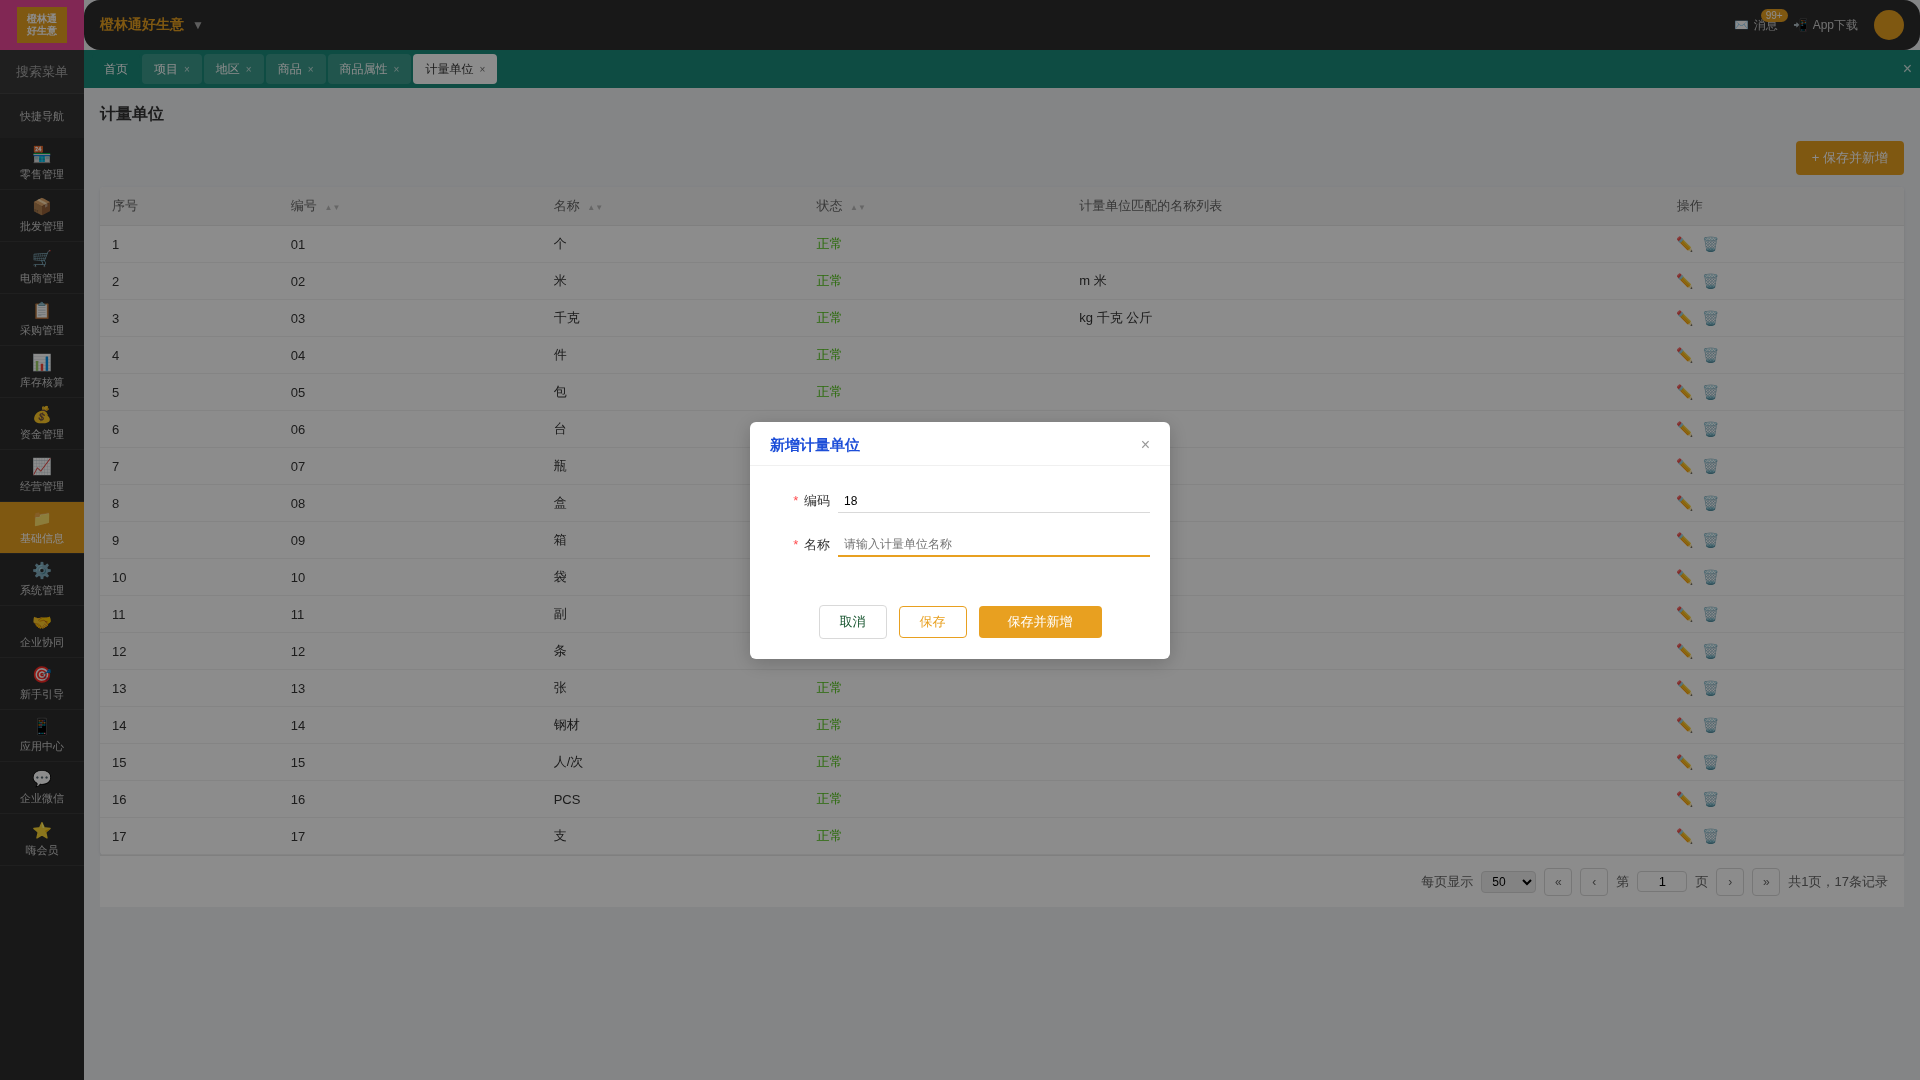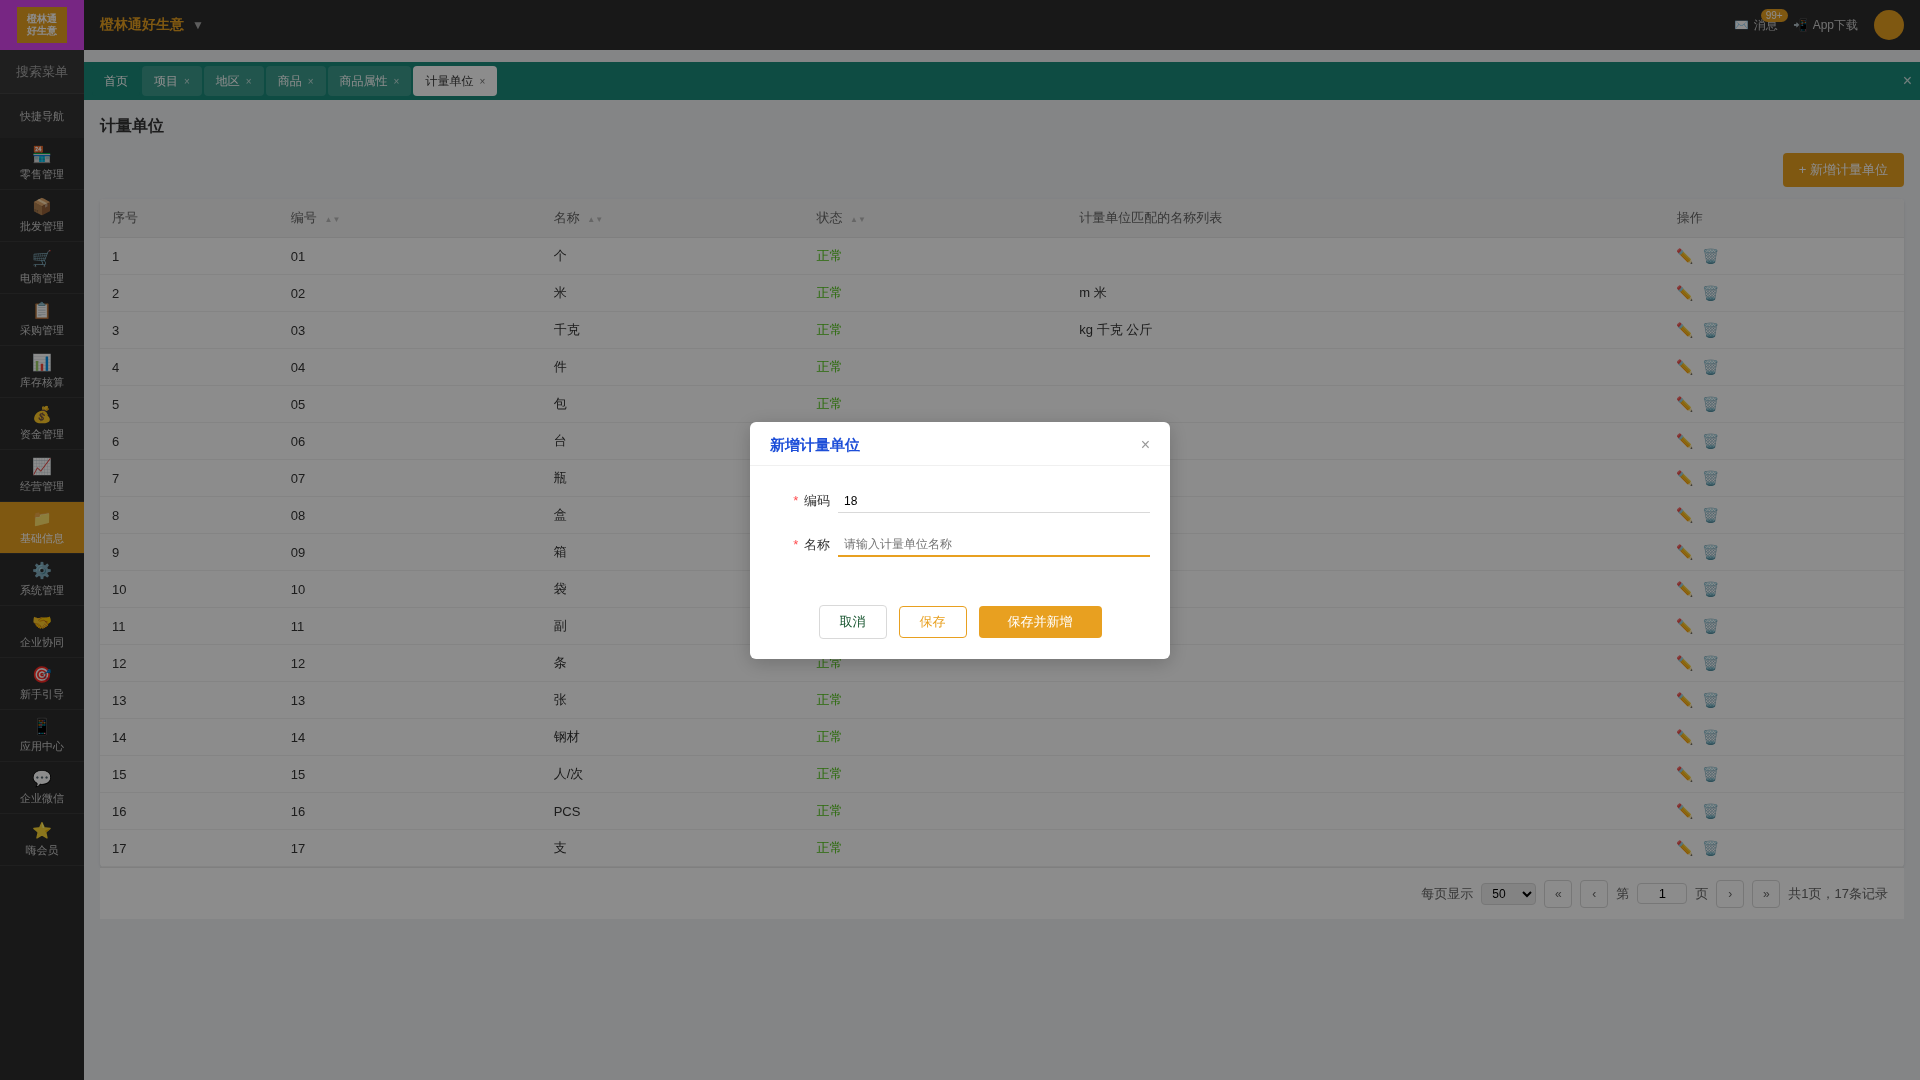--- a/index.html
+++ b/index.html
@@ -1,44 +1,44 @@
 <!DOCTYPE html>
 <html><head>
   <meta charset="utf-8">
   <style>
     * { margin: 0; padding: 0; box-sizing: border-box; }
     body { font-family: "Microsoft YaHei", "PingFang SC", Arial, sans-serif; font-size: 13px; background: #f0f2f5; color: #333; width: 1920px; height: 1080px; overflow: hidden; display: flex; }
 
     
     .sidebar { width: 84px; background: #2d2d2d; height: 1080px; display: flex; flex-direction: column; align-items: center; flex-shrink: 0; }
-    .sidebar-logo { width: 84px; height: 50px; background: #d946ef; display: flex; align-items: center; justify-content: center; cursor: pointer; }
+    .sidebar-logo { width: 84px; height: 50px; background: #ec4899; display: flex; align-items: center; justify-content: center; cursor: pointer; }
     .sidebar-logo-img { width: 50px; height: 36px; background: #e8a020; display: flex; flex-direction: column; align-items: center; justify-content: center; }
     .sidebar-logo-text { color: white; font-size: 10px; font-weight: bold; text-align: center; line-height: 1.2; }
     .sidebar-search { width: 84px; height: 44px; background: #3a3a3a; display: flex; align-items: center; justify-content: center; color: #aaa; font-size: 13px; cursor: pointer; border-bottom: 1px solid #444; }
     .sidebar-nav-item { width: 84px; height: 52px; display: flex; flex-direction: column; align-items: center; justify-content: center; color: #ccc; font-size: 11px; cursor: pointer; border-bottom: 1px solid #3a3a3a; gap: 3px; }
     .sidebar-nav-item.active { background: #e8a020; color: white; }
     .sidebar-nav-item .nav-icon { font-size: 16px; }
     .sidebar-quick-nav { width: 84px; height: 44px; display: flex; align-items: center; justify-content: center; color: #ccc; font-size: 11px; cursor: pointer; background: #333; }
 
     
     .main { flex: 1; display: flex; flex-direction: column; height: 1080px; }
 
     
-    .top-header { height: 50px; background: #2d2d2d; display: flex; align-items: center; justify-content: space-between; padding: 0 16px; flex-shrink: 0; }
+    .top-header { height: 50px; background: #2d2d2d; display: flex; align-items: center; justify-content: space-between; padding: 0 16px; flex-shrink: 0; border-radius: 16px; }
     .top-header-left { display: flex; align-items: center; gap: 8px; }
     .top-header-brand { color: #e8a020; font-size: 14px; font-weight: bold; display: flex; align-items: center; gap: 6px; }
     .top-header-dropdown { color: #aaa; font-size: 12px; cursor: pointer; }
     .top-header-right { display: flex; align-items: center; gap: 16px; }
     .top-header-msg { color: #ccc; font-size: 12px; display: flex; align-items: center; gap: 4px; cursor: pointer; position: relative; }
     .badge { background: #e8a020; color: white; font-size: 10px; border-radius: 8px; padding: 1px 5px; position: absolute; top: -8px; right: -10px; }
     .top-header-app { color: #ccc; font-size: 12px; cursor: pointer; display: flex; align-items: center; gap: 4px; }
     .top-header-avatar { width: 30px; height: 30px; background: #e8a020; border-radius: 50%; cursor: pointer; }
 
     
-    .tab-bar { height: 38px; background: #1a8a7a; display: flex; align-items: center; padding: 0 8px; gap: 2px; flex-shrink: 0; margin-top: 12px; }
+    .tab-bar { height: 38px; background: #1a8a7a; display: flex; align-items: center; padding: 0 8px; gap: 2px; flex-shrink: 0; }
     .tab-item { height: 30px; padding: 0 12px; display: flex; align-items: center; gap: 6px; font-size: 12px; color: white; cursor: pointer; border-radius: 4px; background: rgba(255,255,255,0.15); }
     .tab-item.active { background: white; color: #333; }
     .tab-item .tab-close { font-size: 10px; color: inherit; opacity: 0.7; cursor: pointer; }
     .tab-home { background: #1a8a7a; border: none; }
     .tab-bar-close { margin-left: auto; color: white; cursor: pointer; font-size: 16px; opacity: 0.8; }
 
     
     .content { flex: 1; padding: 16px; overflow-y: auto; position: relative; }
     .page-title { font-size: 16px; font-weight: bold; color: #333; margin-bottom: 16px; }
     .toolbar { display: flex; justify-content: flex-end; margin-bottom: 12px; }
@@ -200,21 +200,21 @@
     <div class="tab-item active">
       <span>计量单位</span>
       <span class="tab-close">×</span>
     </div>
     <span class="tab-bar-close">×</span>
   </div>
 
   <div class="content">
     <div class="page-title">计量单位</div>
     <div class="toolbar">
-      <button class="btn-add">+ 新增计量单位</button>
+      <button class="btn-add">+ 保存并新增</button>
     </div>
 
     <div class="table-wrap">
       <table>
         <thead>
           <tr>
             <th>
               <span>序号</span>
             </th>
             <th>

